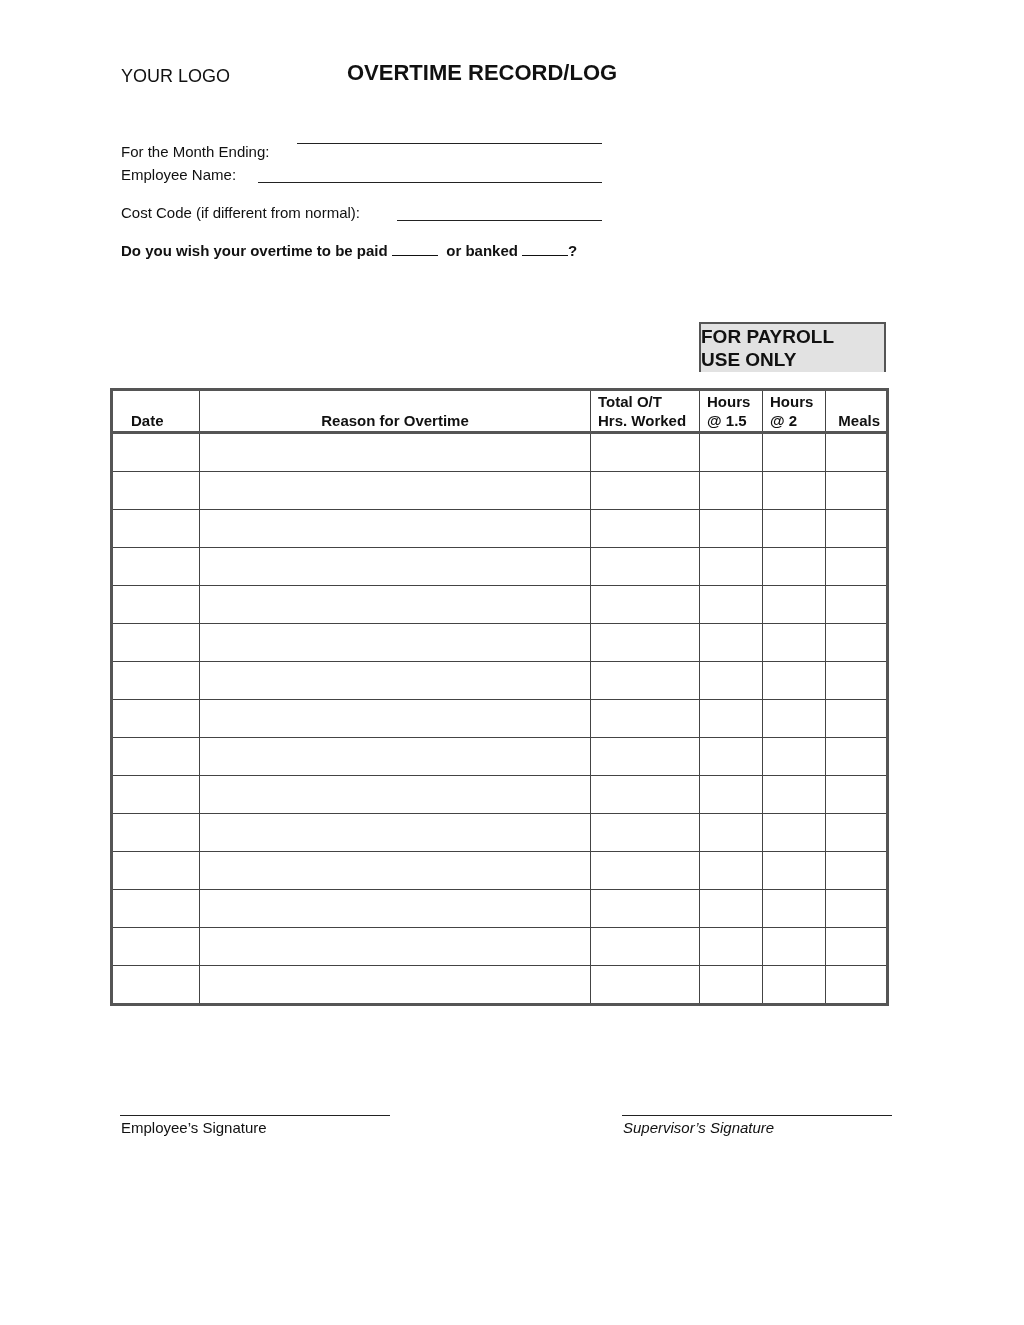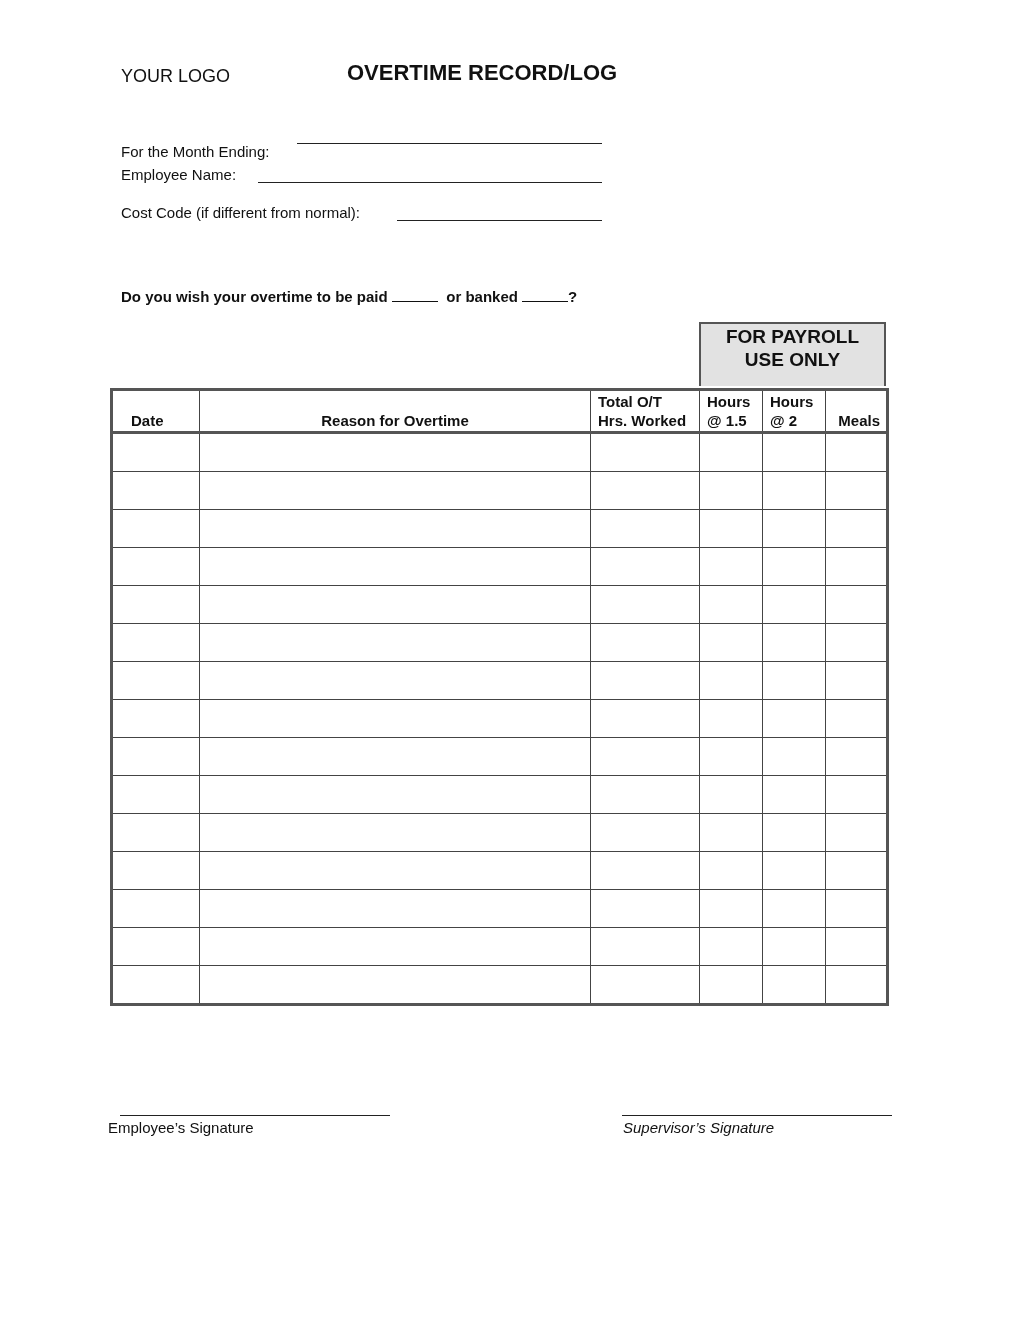--- a/index.html
+++ b/index.html
@@ -2,23 +2,23 @@
 <html><head>
 <meta charset="utf-8">
 <style>
   html, body { margin: 0; padding: 0; background: #ffffff; }
   body { width: 1024px; height: 1325px; position: relative; font-family: "Liberation Sans", sans-serif; color: #111; }
   .abs { position: absolute; }
   .logo { left: 121px; top: 66px; font-size: 18px; text-align: right; }
   .title { left: 347px; top: 60px; font-size: 22px; font-weight: bold; }
   .field { left: 121px; font-size: 15px; white-space: nowrap; }
   .line { position: absolute; border-bottom: 1px solid #222; height: 0; }
-  .question { left: 121px; top: 241px; font-size: 15px; font-weight: bold; line-height: 19px; margin-top: 46px; }
+  .question { left: 121px; top: 241px; font-size: 15px; font-weight: bold; line-height: 19px; }
   .q-blank { display: inline-block; border-bottom: 1px solid #111; width: 46px; height: 12px; vertical-align: baseline; }
-  .payroll-box { left: 699px; top: 322px; width: 187px; height: 64px; background: #e2e2e2; border: 2px solid #555; border-bottom: none; box-sizing: border-box; text-align: center; font-weight: bold; font-size: 19px; line-height: 23px; padding-top: 1px; }
+  .payroll-box { left: 699px; top: 322px; width: 187px; height: 50px; background: #e2e2e2; border: 2px solid #555; border-bottom: none; box-sizing: border-box; font-weight: bold; font-size: 19px; line-height: 23px; padding-top: 1px; }
   table.log { position: absolute; left: 110px; top: 388px; border-collapse: collapse; table-layout: fixed; }
   table.log th, table.log td { border: 1px solid #444; padding: 0; }
   table.log th { height: 39px; font-size: 15px; font-weight: bold; vertical-align: bottom; padding-bottom: 1px; line-height: 19px; }
   table.log thead tr { border-bottom: 3px solid #555; }
   table.log { border: 3px solid #555; }
   table.log td { height: 37px; }
   .th-date { text-align: left; padding-left: 18px !important; }
   .th-left { text-align: left; padding-left: 7px !important; }
   .th-center { text-align: center; }
   .th-right { text-align: right; padding-right: 6px !important; }
@@ -209,16 +209,16 @@
         <td></td>
         <td></td>
         <td></td>
         <td></td>
         <td></td>
       </tr>
     </tbody>
 </table>
 
 <div class="sig-line" style="left:120px; top:1115px;"></div>
-<div class="sig-label" style="left:108px; top:1119px;">Employee’s Signature</div>
+<div class="sig-label" style="left:121px; top:1119px;">Employee’s Signature</div>
 
 <div class="sig-line" style="left:622px; top:1115px;"></div>
 <div class="sig-label" style="left:623px; top:1119px;font-style:italic;">Supervisor’s Signature</div>
 
 </body></html>

